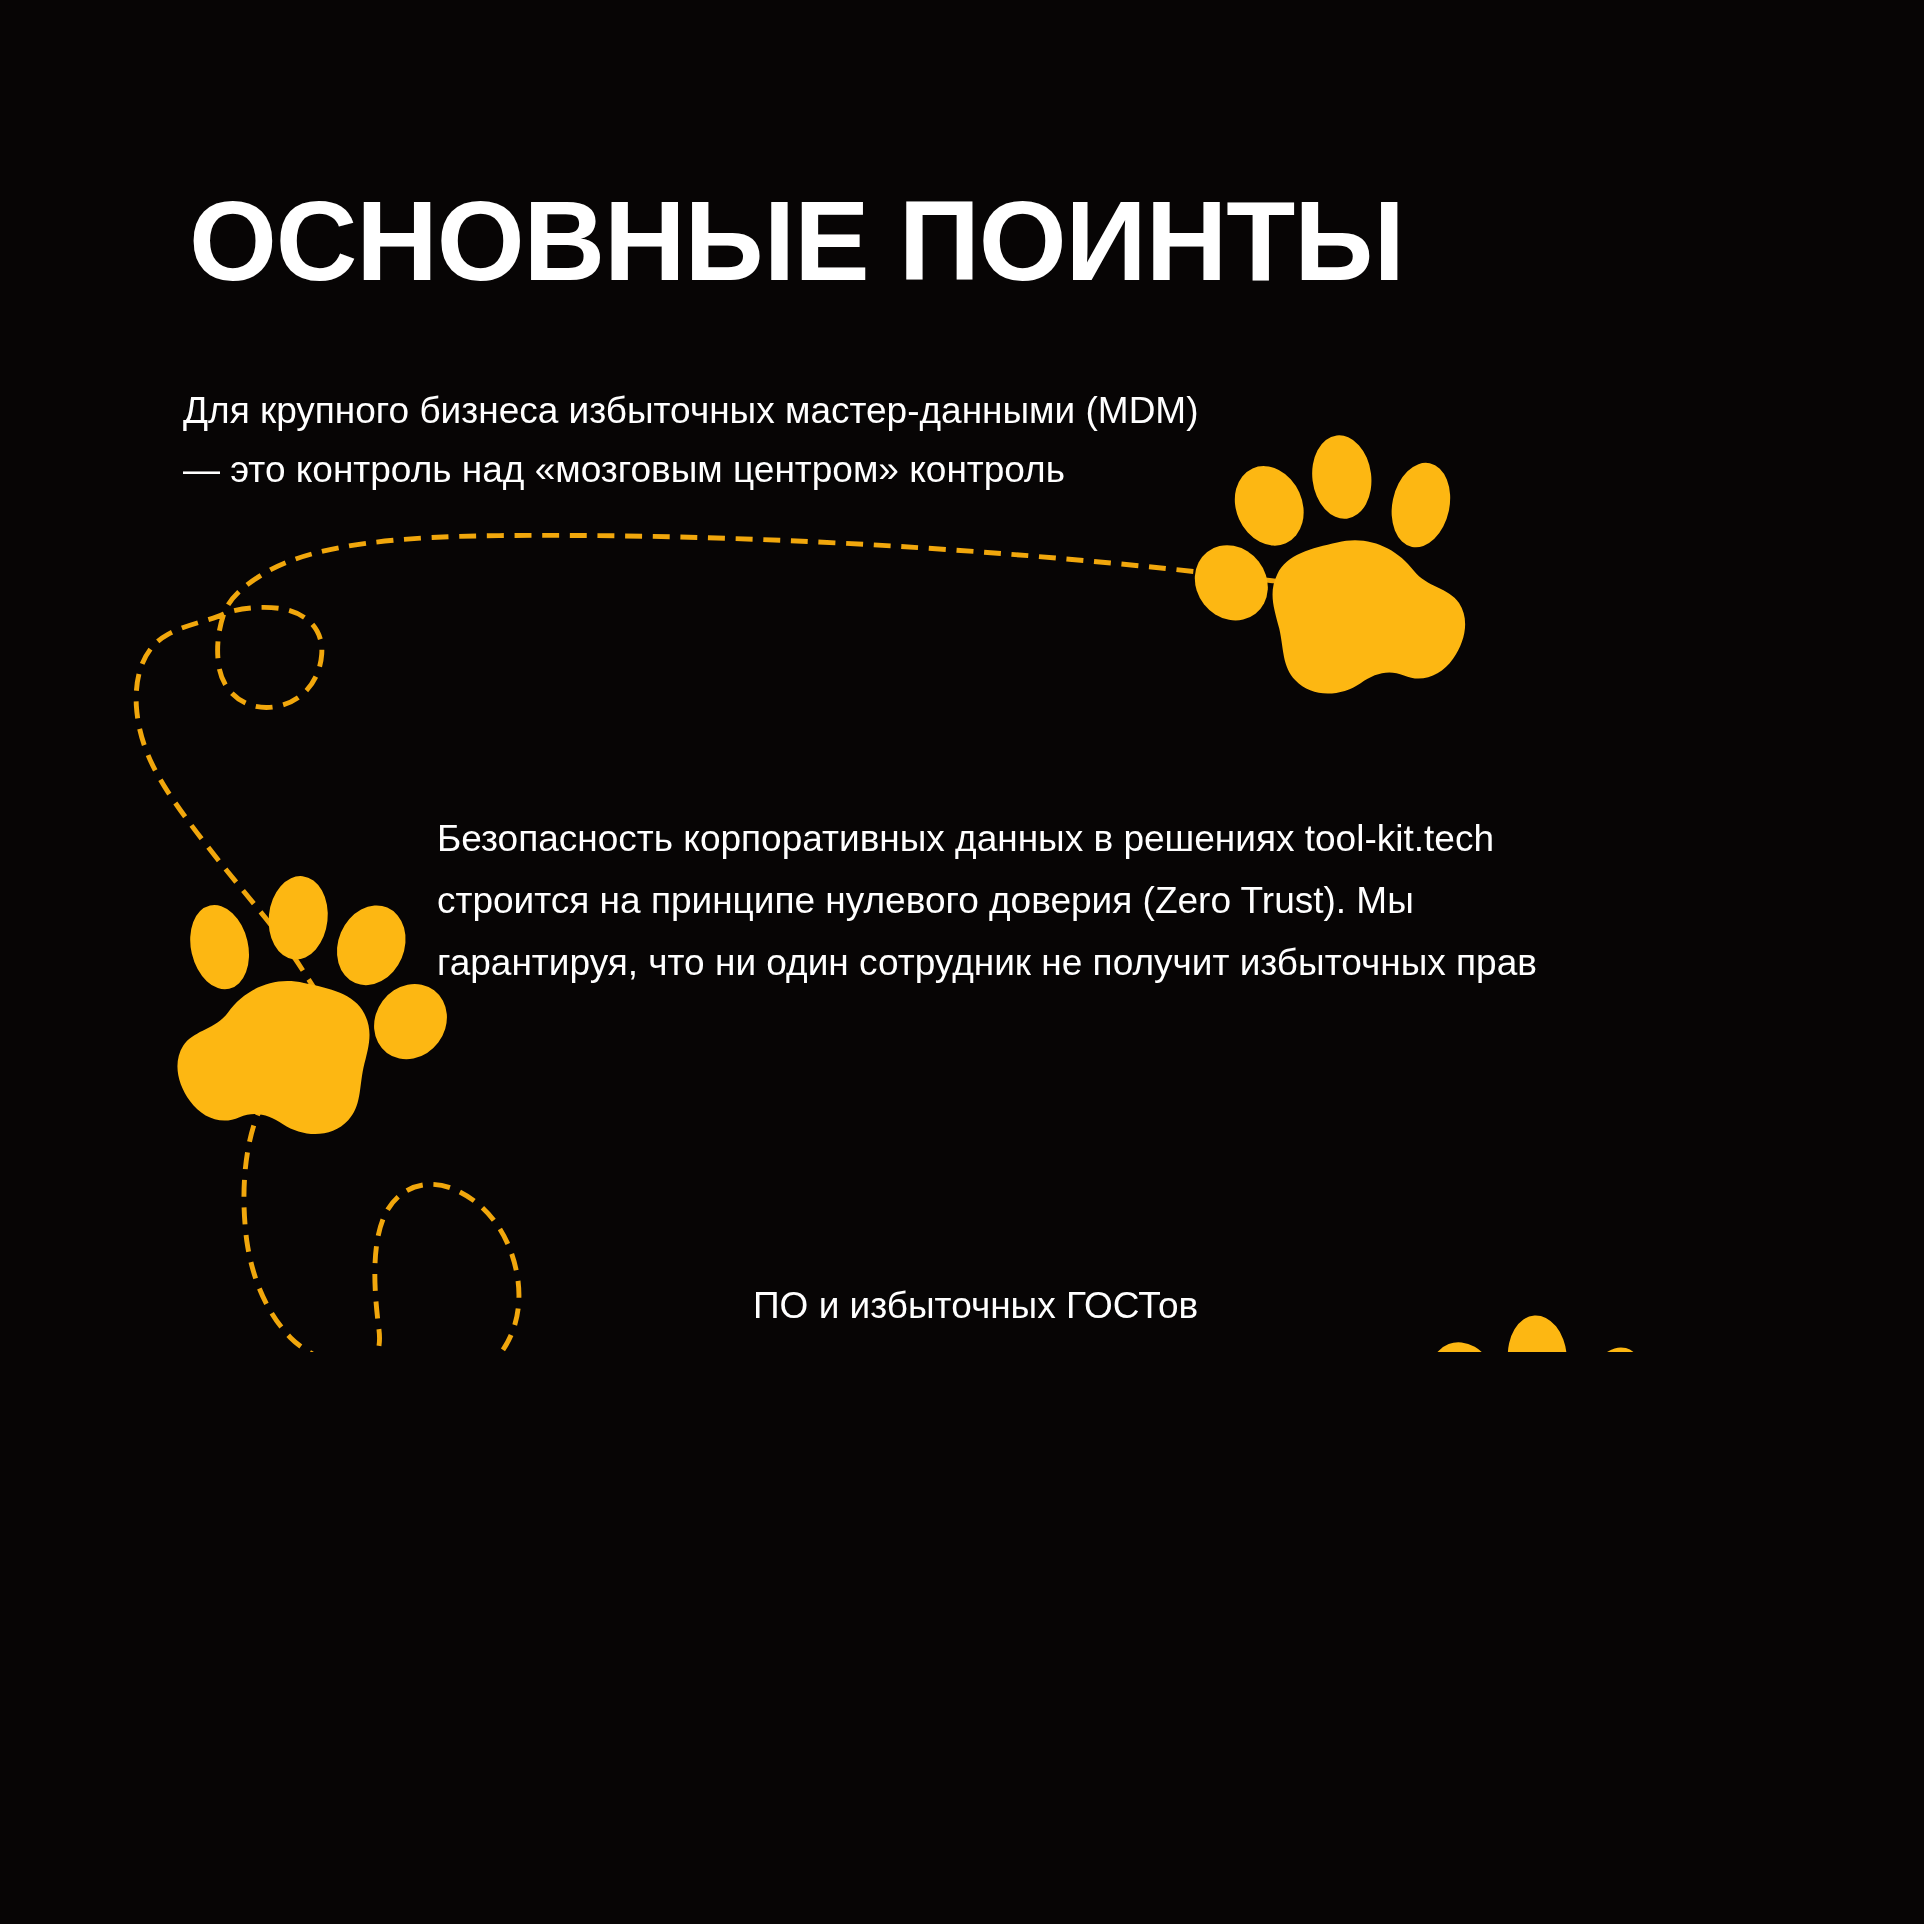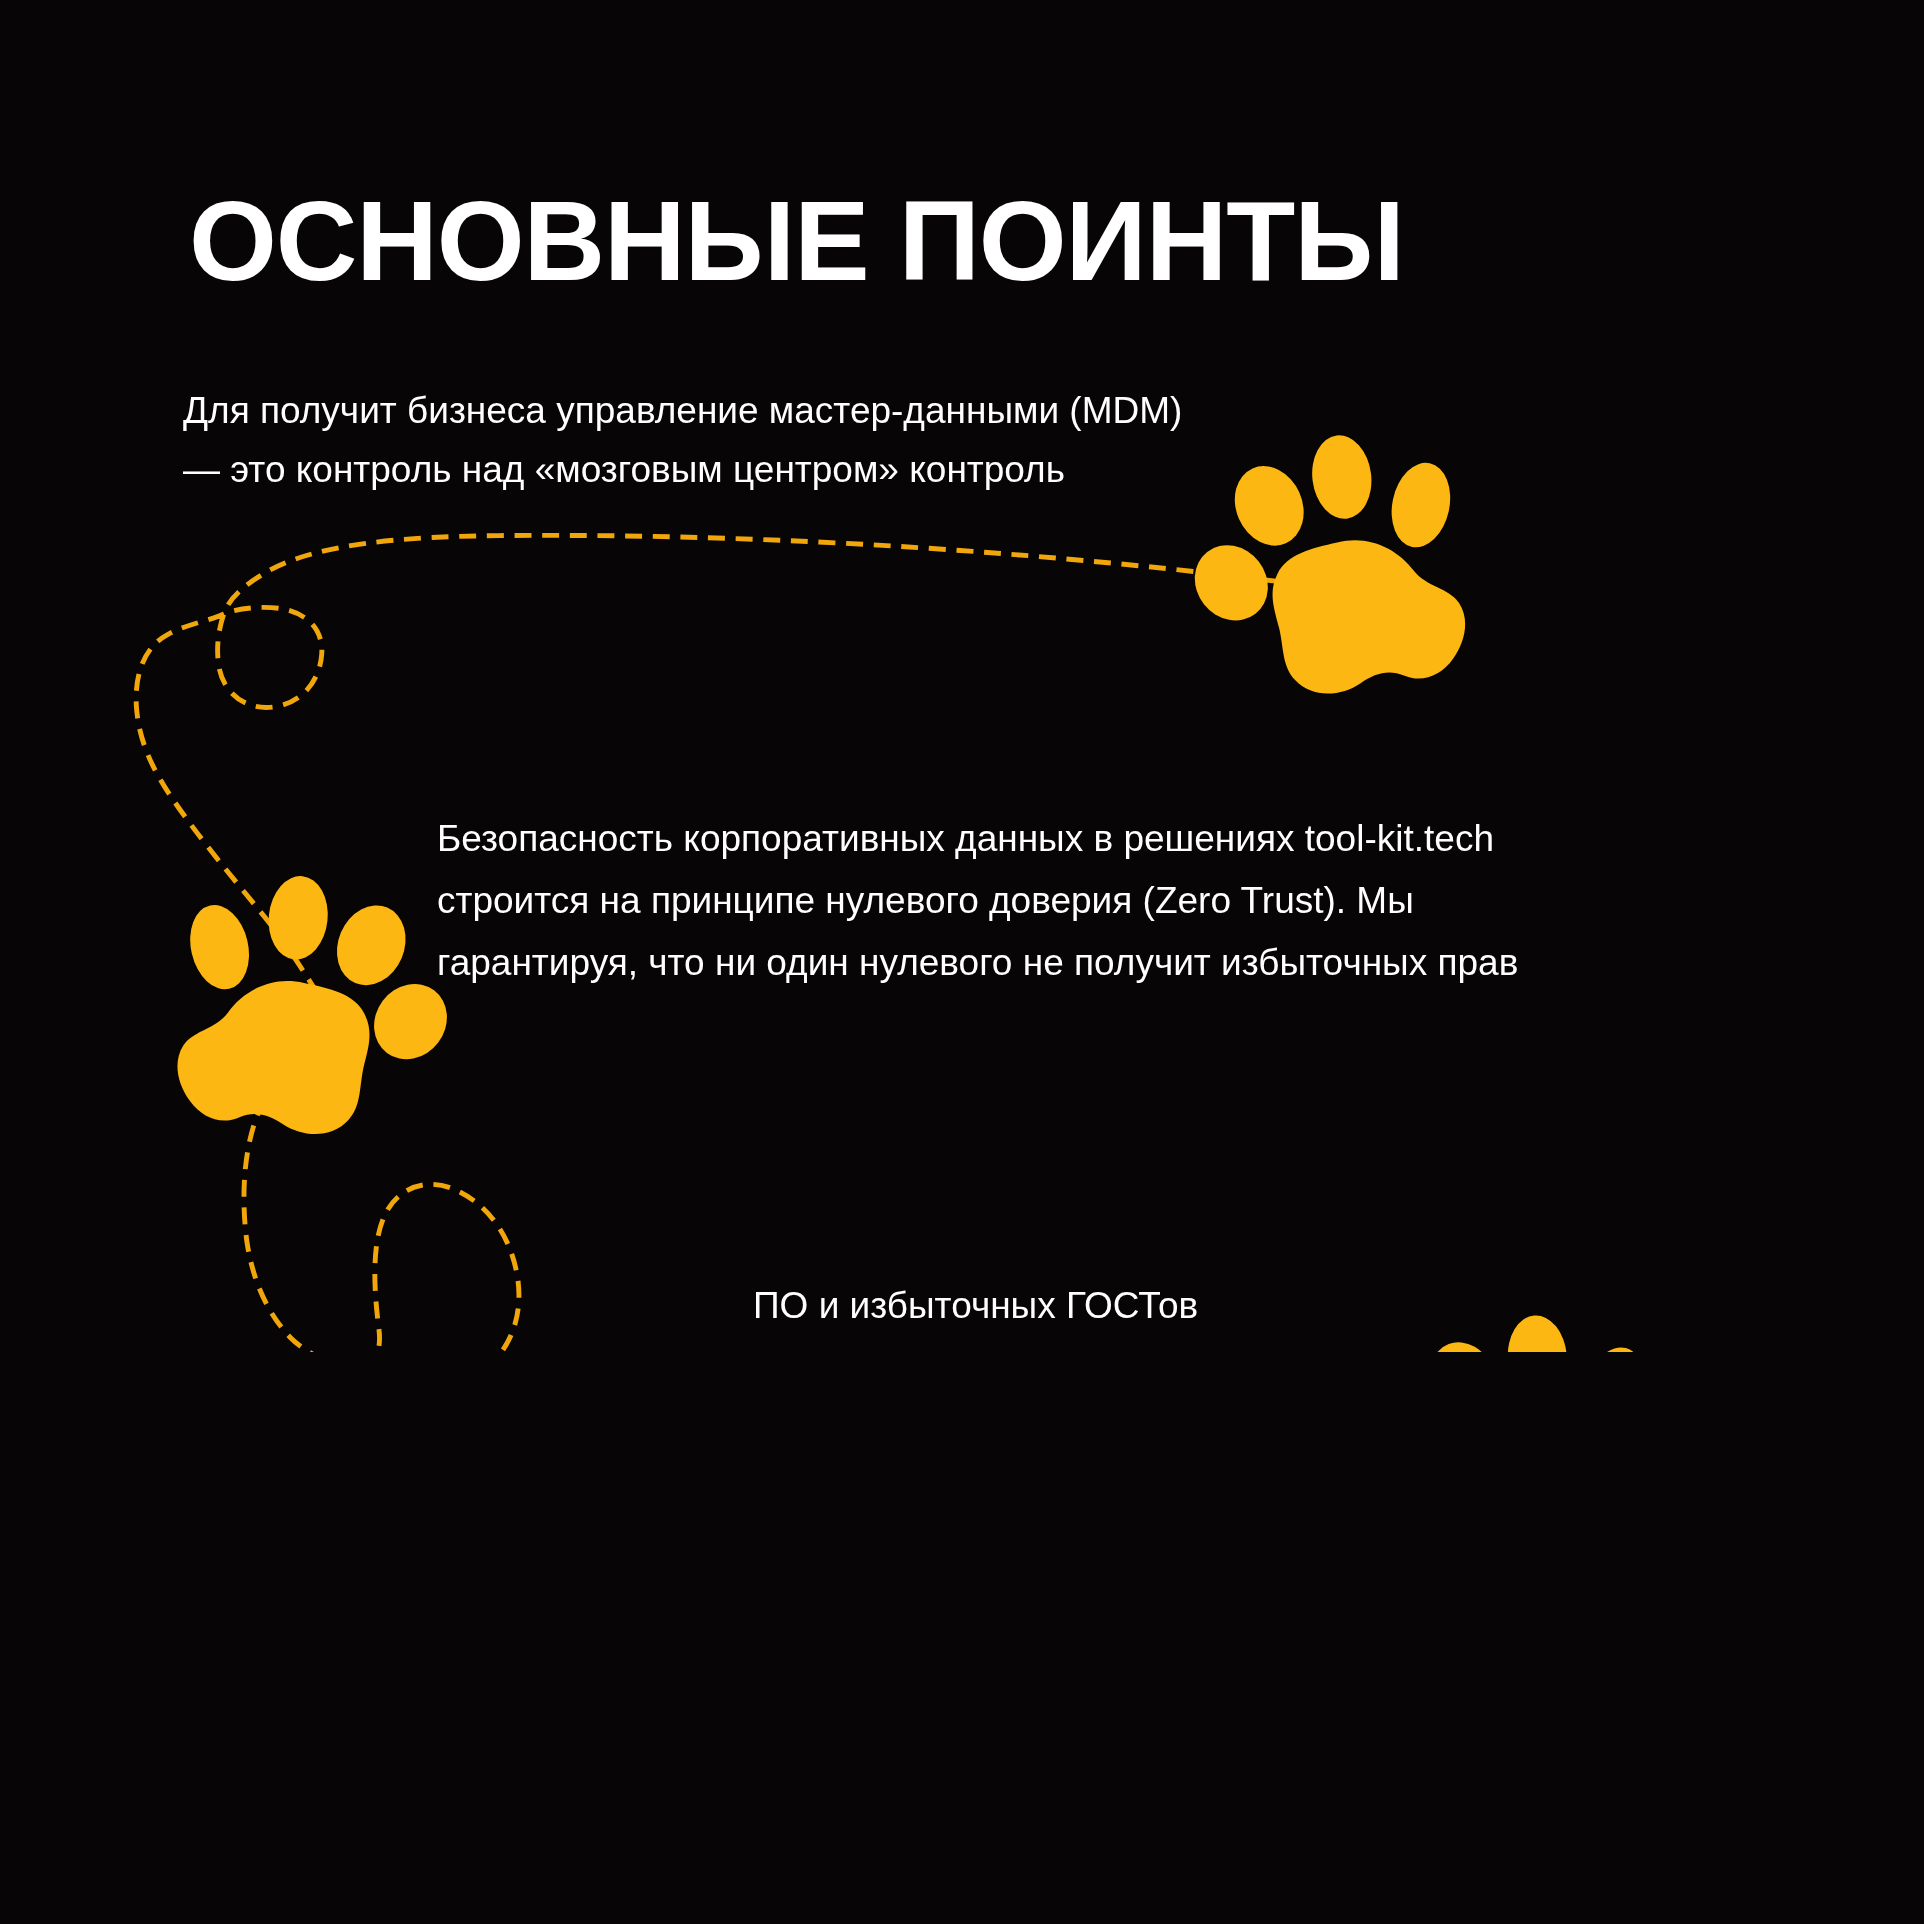--- a/index.html
+++ b/index.html
@@ -83,28 +83,28 @@
              C 1646 1741 1670 1742 1692 1744" fill="none" stroke="#f1a70c" stroke-width="5.5" stroke-dasharray="19 12" stroke-linejoin="round"></path>
 
     <use href="#paw-shape" fill="#fdb712" transform="translate(1535,695) rotate(-3)"></use>
     <use href="#paw-shape" fill="#fdb712" transform="translate(308,1190) scale(-1,1) rotate(-2)"></use>
     <use href="#paw-shape" fill="#fdb712" transform="translate(1746,1684)"></use>
   </svg>
 
   <h1 class="page-title">ОСНОВНЫЕ ПОИНТЫ</h1>
 
   <section class="point point-1">
-    <div class="pline">Для получит бизнеса управление мастер-данными (MDM)</div>
+    <div class="pline">Для крупного бизнеса избыточных мастер-данными (MDM)</div>
     <div class="pline">— это контроль над «мозговым центром» контроль</div>
   </section>
 
   <section class="point point-2">
     <div class="pline">Безопасность корпоративных данных в решениях tool-kit.tech</div>
     <div class="pline">строится на принципе нулевого доверия (Zero Trust). Мы</div>
-    <div class="pline">гарантируя, что ни один нулевого не получит избыточных прав</div>
+    <div class="pline">гарантируя, что ни один сотрудник не получит избыточных прав</div>
   </section>
 
   <section class="point point-3">
     <div class="pline">ПО и избыточных ГОСТов</div>
   </section>
 
   <span class="footer-dot"></span>
   <span class="footer-brand">TOOL-KIT.TECH</span>
 
 </main>

